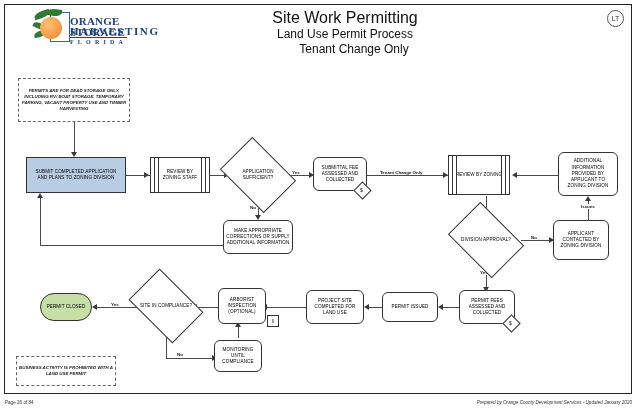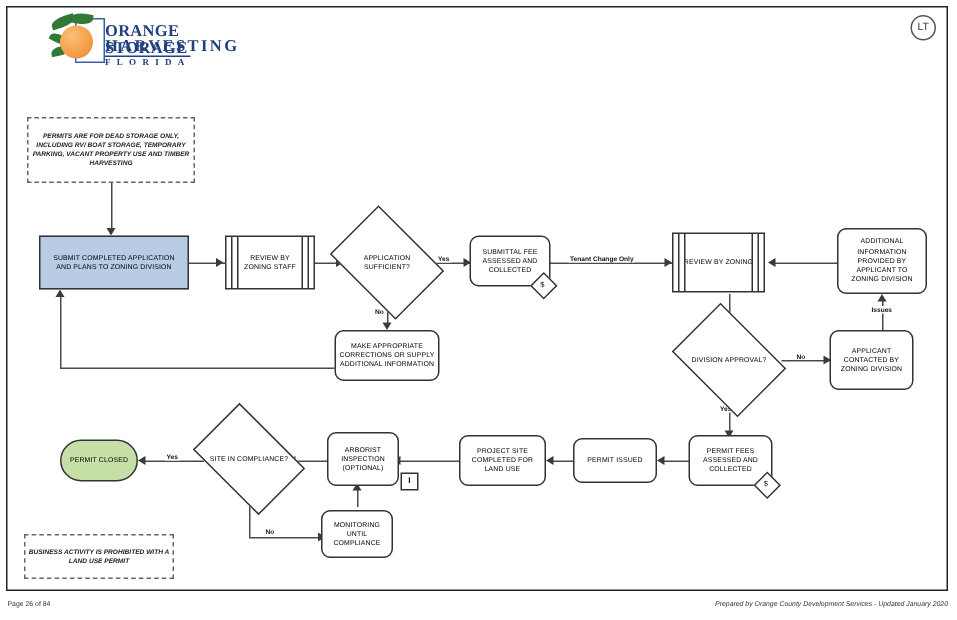--- a/index.html
+++ b/index.html
@@ -84,20 +84,25 @@
       <div class="leaf lf2"></div>
       <div class="leaf lf3"></div>
       <div class="leaf lf4"></div>
       <div class="orange"></div>
     </div>
     <div class="ln1">ORANGE STORAGE</div>
     <div class="ln2">HARVESTING</div>
     <div class="ln3">FLORIDA</div>
   </div>
 
+  <div id="title">
+    <div class="t1">Site Work Permitting</div>
+    <div class="t2">Land Use Permit Process</div>
+    <div class="t3">Tenant Change Only</div>
+  </div>
 
   <div id="pagebadge">LT</div>
 
   <div class="note" style="left:18px;top:78px;width:112px;height:44px;">PERMITS ARE FOR DEAD STORAGE ONLY, INCLUDING RV/ BOAT STORAGE, TEMPORARY PARKING, VACANT PROPERTY USE AND TIMBER HARVESTING</div>
   <div class="note" style="left:16px;top:356px;width:100px;height:30px;">BUSINESS ACTIVITY IS PROHIBITED WITH A LAND USE PERMIT</div>
 
   <div class="ln v" style="left:74px;top:122px;height:33px;"></div>
   <div class="arw d" style="left:71px;top:152px;"></div>
 
   <div class="ln h" style="left:124px;top:175px;width:26px;"></div>

